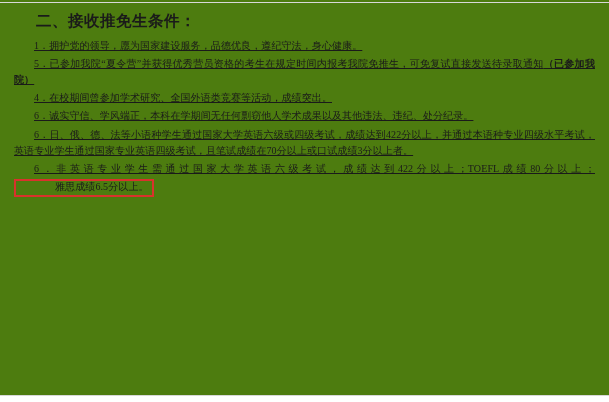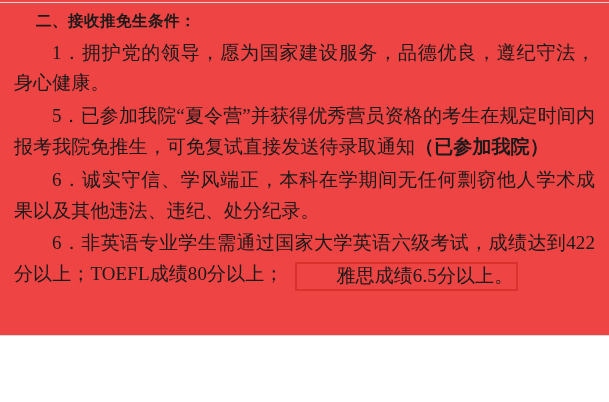--- a/index.html
+++ b/index.html
@@ -10,22 +10,22 @@
     width: 609px;
     height: 402px;
     background: #ffffff;
     font-family: "Liberation Serif", "DejaVu Serif", serif;
     color: #1a1a1a;
     overflow: hidden;
   }
   .page {
     position: relative;
     width: 609px;
-    height: 336px;
-    background: #ef4444;
+    height: 396px;
+    background: #4d7c0f;
     box-sizing: border-box;
     padding: 8px 14px 0 14px;
   }
   .rule-top {
     position: absolute;
     left: 0;
     top: 2px;
     width: 609px;
     height: 1px;
     background: #d8d8d8;
@@ -39,59 +39,62 @@
     background: #d8d8d8;
   }
   .heading {
     font-weight: bold;
     font-size: 15.5px;
     letter-spacing: 0.5px;
     margin: 2px 0 6px 22px;
     line-height: 1.4;
   }
   .para {
-    font-size: 19px;
+    font-size: 10px;
     line-height: 1.62;
     margin: 0 0 2px 0;
     text-align: justify;
     text-justify: inter-ideograph;
     letter-spacing: 0.1px;
+    text-decoration: underline;
   }
   .indent {
     text-indent: 2em;
   }
   .bold {
     font-weight: bold;
   }
   .last-line {
     position: relative;
   }
   .highlight-box {
     display: inline-block;
     border: 2px solid #d9322c;
-    padding: 0px 3px 1px 1px;
-    margin-left: 12px;
+    padding: 0px 3px 1px 19px;
+    margin-left: 0;
     line-height: 1.25;
     vertical-align: -2px;
   }
   .nowrap { white-space: nowrap; }
 </style>
 </head>
 <body>
 
 <div class="page">
   <div class="rule-top"></div>
 
   <div class="heading">二、接收推免生条件：</div>
 
   <p class="para indent">1．拥护党的领导，愿为国家建设服务，品德优良，遵纪守法，身心健康。</p>
 
 
   <p class="para indent"><span>5．已参加我院“夏令营”并获得优秀营员资格的考生在规定时间内报考我院免推生，可免复试直接发送待录取通知</span><span class="bold">（已参加我院）</span></p>
 
+  <p class="para indent">4．在校期间曾参加学术研究、全国外语类竞赛等活动，成绩突出。</p>
 
   <p class="para indent">6．诚实守信、学风端正，本科在学期间无任何剽窃他人学术成果以及其他违法、违纪、处分纪录。</p>
 
+  <p class="para indent">6．日、俄、德、法等小语种学生通过国家大学英语六级或四级考试，成绩达到422分以上，并通过本语种专业四级水平考试，英语专业学生通过国家专业英语四级考试，且笔试成绩在70分以上或口试成绩3分以上者。</p>
 
   <p class="para indent last-line"><span>6．非英语专业学生需通过国家大学英语六级考试，成绩达到422分以上；TOEFL成绩80分以上；</span><span class="highlight-box nowrap">雅思成绩6.5分以上。</span></p>
 
   <div class="rule-bottom"></div>
 </div>
 
 </body></html>

